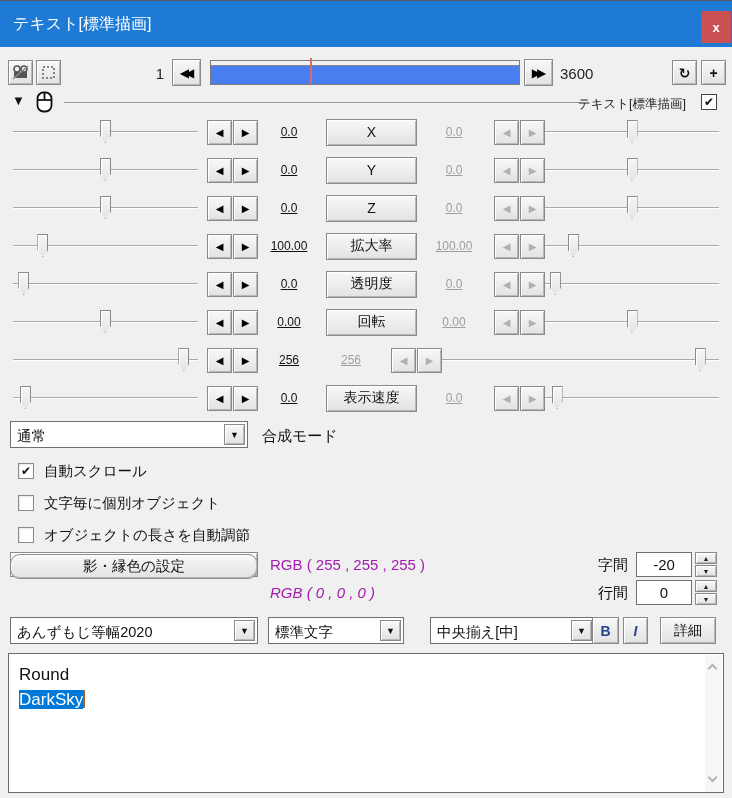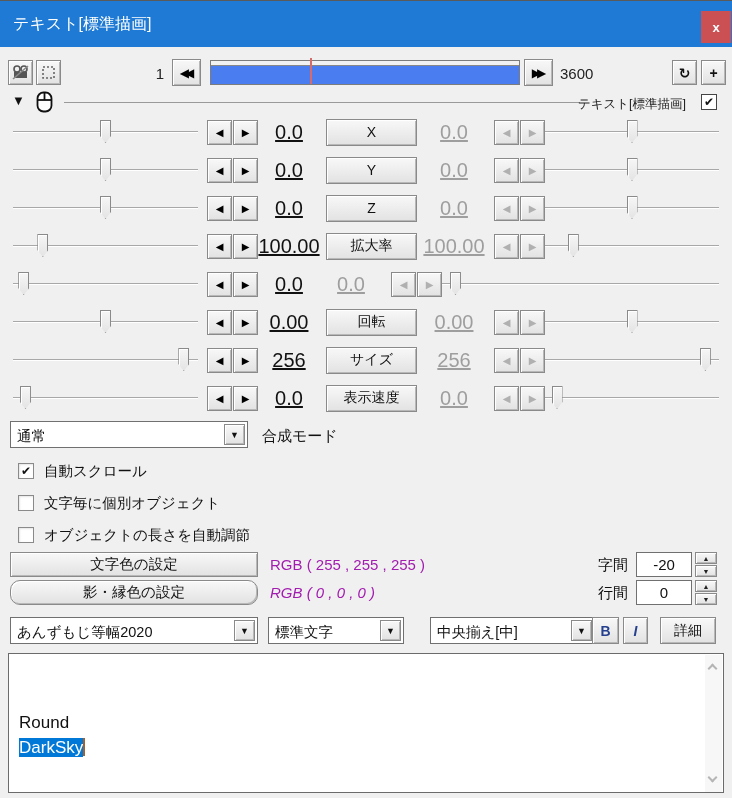--- a/index.html
+++ b/index.html
@@ -50,21 +50,21 @@
   .sl-left{margin-left:13px; width:185px;}
   .sl-right{flex:1; margin-right:13px;}
   .slider .track{position:absolute; left:0; right:0; top:12px; height:2px; background:#a8a8a8; border-bottom:1px solid #fff;}
   .slider .thumb{position:absolute; top:1px; width:11px; height:23px; background:linear-gradient(#f6f6f6,#e4e4e4);
     border:1px solid #8a8a8a; box-shadow:inset 1px 1px 0 #fff;
     clip-path:polygon(0 0,100% 0,100% 70%,50% 100%,0 70%);}
   .arrow-pair{display:flex; gap:1px; margin-left:9px;}
   .abtn{width:25px; height:25px; font-size:10px;}
   .abtn .ag{color:#000;}
   .arrow-pair.disabled .ag{color:#b0b0b0;}
-  .pval{width:62px; text-align:center; font-size:20px; text-decoration:underline;}
+  .pval{width:62px; text-align:center; font-size:12px; text-decoration:underline;}
   .val-left{color:#111;}
   .val-right{color:#9e9e9e;}
   .pbtn{width:91px; height:27px; margin:0 6px; font-size:14px;}
   
   .combo{position:absolute; background:#fff; border:1px solid #707070; height:27px;}
   .combo .c-text{position:absolute; left:6px; top:5px; font-size:14.5px; color:#111; white-space:nowrap;}
   .combo .c-drop{position:absolute; right:2px; top:2px; bottom:2px; width:21px; font-size:9px;}
   #blend-combo{left:10px; top:420px; width:238px;}
   .blend-label{position:absolute; left:262px; top:426px; font-size:15px;}
   
@@ -86,21 +86,21 @@
   #font-combo{left:10px; top:616px; width:248px;}
   #style-combo{left:268px; top:616px; width:136px;}
   #align-combo{left:430px; top:616px; width:165px;text-align:right;}
   .fmt-btn{position:absolute; top:616px; height:27px; font-size:14px;}
   #bold-btn{left:592px; width:27px; color:var(--accent-text); font-weight:bold;}
   #italic-btn{left:623px; width:25px; color:var(--accent-text); font-style:italic; font-weight:bold;}
   #detail-btn{left:660px; width:56px;}
   
   .textarea{position:absolute; left:8px; top:652px; width:716px; height:140px; background:#fff; border:1px solid #6b6b6b;}
   .ta-line{padding:0 0 0 10px; font-size:17px; line-height:25px; color:#111; white-space:pre;}
-  .ta-line:first-child{padding-top:18px;margin-top:38px;}
+  .ta-line:first-child{padding-top:8px;}
   .sel{background:var(--selection); color:#fff;}
   .caret{display:inline-block; width:2px; height:18px; background:var(--caret); vertical-align:-3px;}
   .ta-scroll{position:absolute; right:1px; top:1px; width:17px; height:137px; background:#f7f7f7;}
   .chev{position:absolute; left:4px; width:9px; height:9px;}
   .chev span{position:absolute; left:0; top:2px; width:7px; height:7px; border-left:2px solid #b5b5b5; border-top:2px solid #b5b5b5;}
   .chev.up{top:8px;} .chev.up span{transform:rotate(45deg);}
   .chev.down{bottom:8px;} .chev.down span{transform:rotate(225deg); top:-1px;}
   svg{display:block;}
 </style>
 </head>
@@ -300,20 +300,23 @@
     </div>
     <div class="arrow-pair">
       <div class="abtn btn3d">
           <span class="ag g-left">◀</span>
         </div>
       <div class="abtn btn3d">
           <span class="ag g-right">▶</span>
         </div>
     </div>
     <div class="pval val-left">0.0</div>
+    <div class="pbtn btn3d">
+        <span class="pbtn-label">透明度</span>
+      </div>
     <div class="pval val-right">0.0</div>
     <div class="arrow-pair disabled">
       <div class="abtn btn3d">
           <span class="ag g-left">◀</span>
         </div>
       <div class="abtn btn3d">
           <span class="ag g-right">▶</span>
         </div>
     </div>
     <div class="slider sl-right">
@@ -361,23 +364,20 @@
     </div>
     <div class="arrow-pair">
       <div class="abtn btn3d">
           <span class="ag g-left">◀</span>
         </div>
       <div class="abtn btn3d">
           <span class="ag g-right">▶</span>
         </div>
     </div>
     <div class="pval val-left">256</div>
-    <div class="pbtn btn3d">
-        <span class="pbtn-label">サイズ</span>
-      </div>
     <div class="pval val-right">256</div>
     <div class="arrow-pair disabled">
       <div class="abtn btn3d">
           <span class="ag g-left">◀</span>
         </div>
       <div class="abtn btn3d">
           <span class="ag g-right">▶</span>
         </div>
     </div>
     <div class="slider sl-right">
@@ -439,21 +439,21 @@
 </div>
 <div class="opt-row" style="top:525px;">
   <span class="opt-box"></span>
   <span class="opt-label">オブジェクトの長さを自動調節</span>
 </div>
 
 <div class="cbtn btn3d" style="top:551px;">
   <span>文字色の設定</span>
 </div>
 <div class="rgb-text" style="top:555px;">RGB ( 255 , 255 , 255 )</div>
-<div class="cbtn btn3d" style="top:579px;border-radius:10px;">
+<div class="cbtn btn3d" style="top:553px;border-radius:10px;">
   <span>影・縁色の設定</span>
 </div>
 <div class="rgb-text" style="top:583px;font-style:italic;">RGB ( 0 , 0 , 0 )</div>
 
 <div class="sp-label" style="top:555px;">字間</div>
 <div class="sp-input" style="top:551px;">-20</div>
 <div class="spinner" style="top:551px;">
   <div class="sbtn btn3d">
       <span>▲</span>
     </div>

